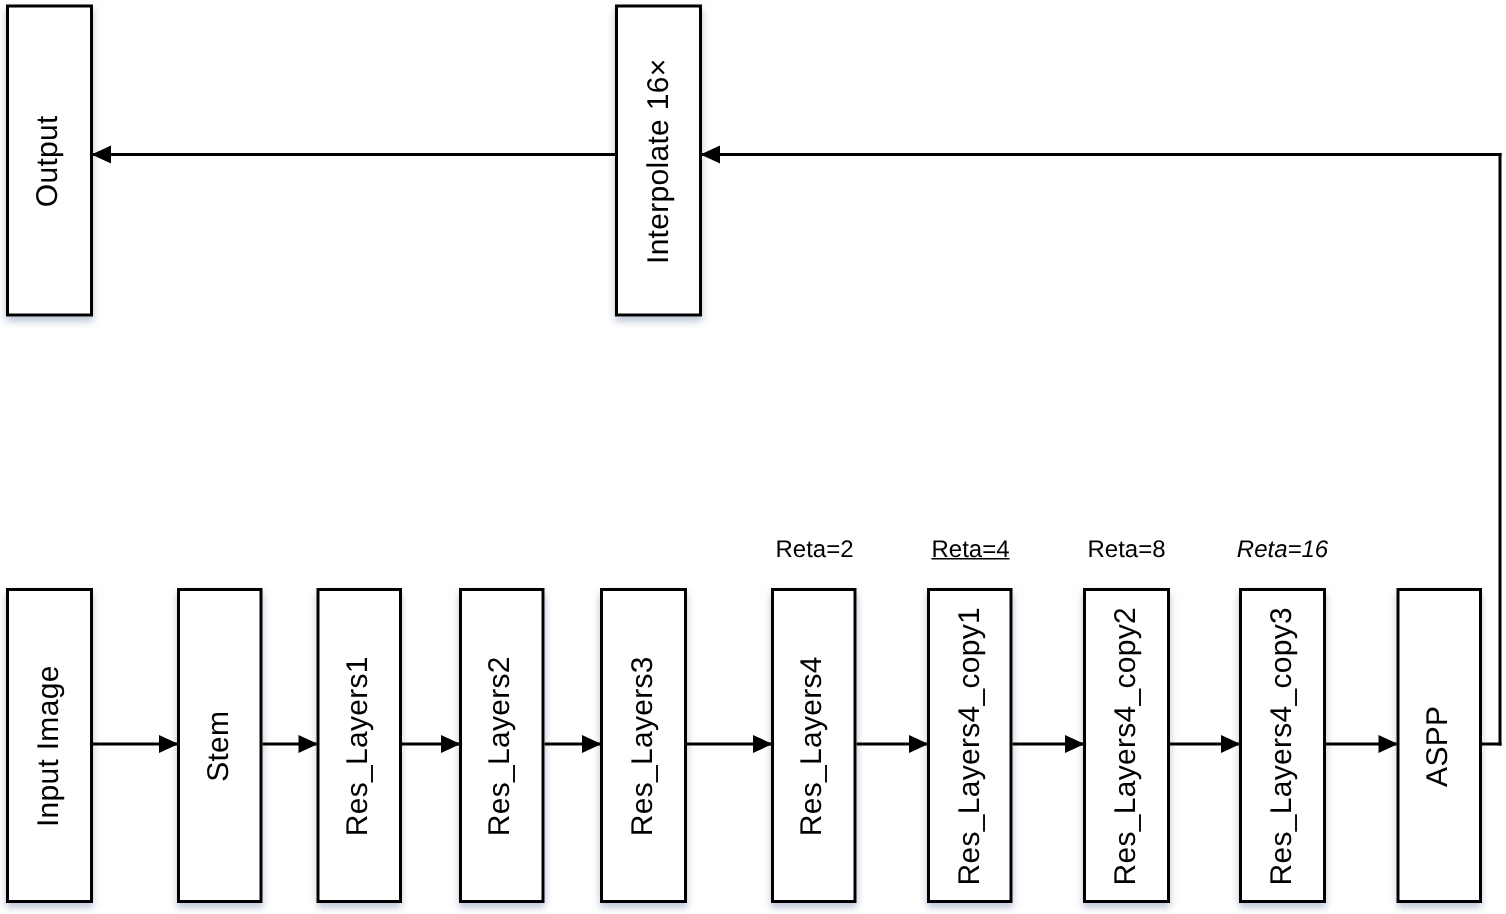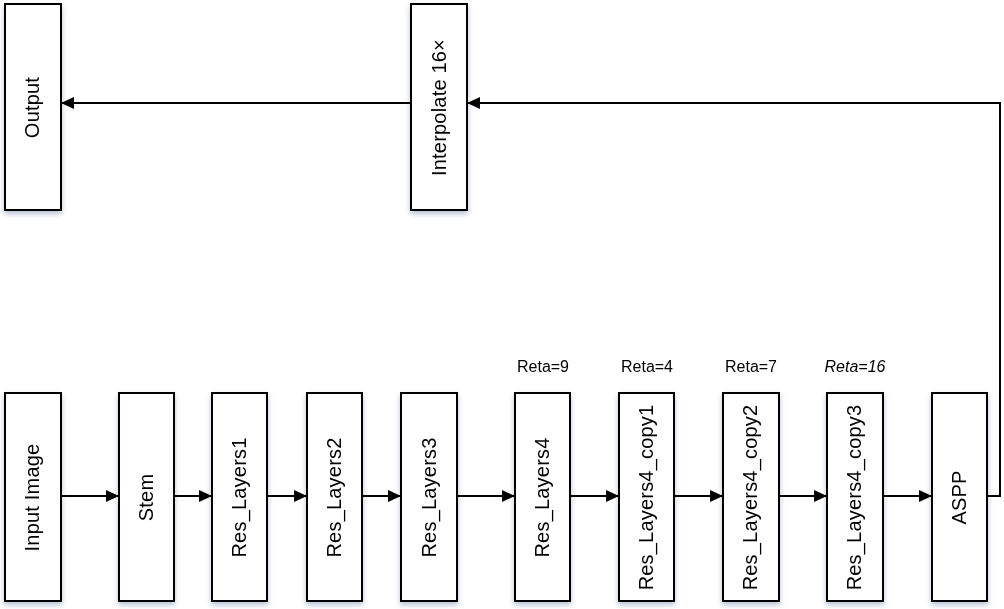--- a/index.html
+++ b/index.html
@@ -47,21 +47,21 @@
   .annot {
     position: absolute;
     top: 357px;
     transform: translateX(-50%);
     font-size: 16px;
     line-height: 20px;
     color: #000000;
     white-space: nowrap;
   }
   #an5 { left: 543px; }
-  #an6 { left: 647px; }
+  #an6 { left: 647px; text-decoration: underline; }
   #an7 { left: 751px; }
   #an8 { left: 855px; font-style: italic; }
 
   .hline { position: absolute; height: 2px; background: #000000; }
   .vline { position: absolute; width: 2px;  background: #000000; }
 
   .arrow-r::after {
     content: "";
     position: absolute;
     right: -1px;
@@ -134,23 +134,23 @@
   <div class="node bottom-node" id="b7">
     <span class="vtext">Res_Layers4_copy2</span>
   </div>
   <div class="node bottom-node" id="b8">
     <span class="vtext">Res_Layers4_copy3</span>
   </div>
   <div class="node bottom-node" id="b9">
     <span class="vtext">ASPP</span>
   </div>
 
-  <div class="annot" id="an5">Reta=9</div>
+  <div class="annot" id="an5">Reta=2</div>
   <div class="annot" id="an6">Reta=4</div>
-  <div class="annot" id="an7">Reta=7</div>
+  <div class="annot" id="an7">Reta=8</div>
   <div class="annot" id="an8">Reta=16</div>
 
   <div class="hline gap-arrow arrow-r" id="a0"></div>
   <div class="hline gap-arrow arrow-r" id="a1"></div>
   <div class="hline gap-arrow arrow-r" id="a2"></div>
   <div class="hline gap-arrow arrow-r" id="a3"></div>
   <div class="hline gap-arrow arrow-r" id="a4"></div>
   <div class="hline gap-arrow arrow-r" id="a5"></div>
   <div class="hline gap-arrow arrow-r" id="a6"></div>
   <div class="hline gap-arrow arrow-r" id="a7"></div>

